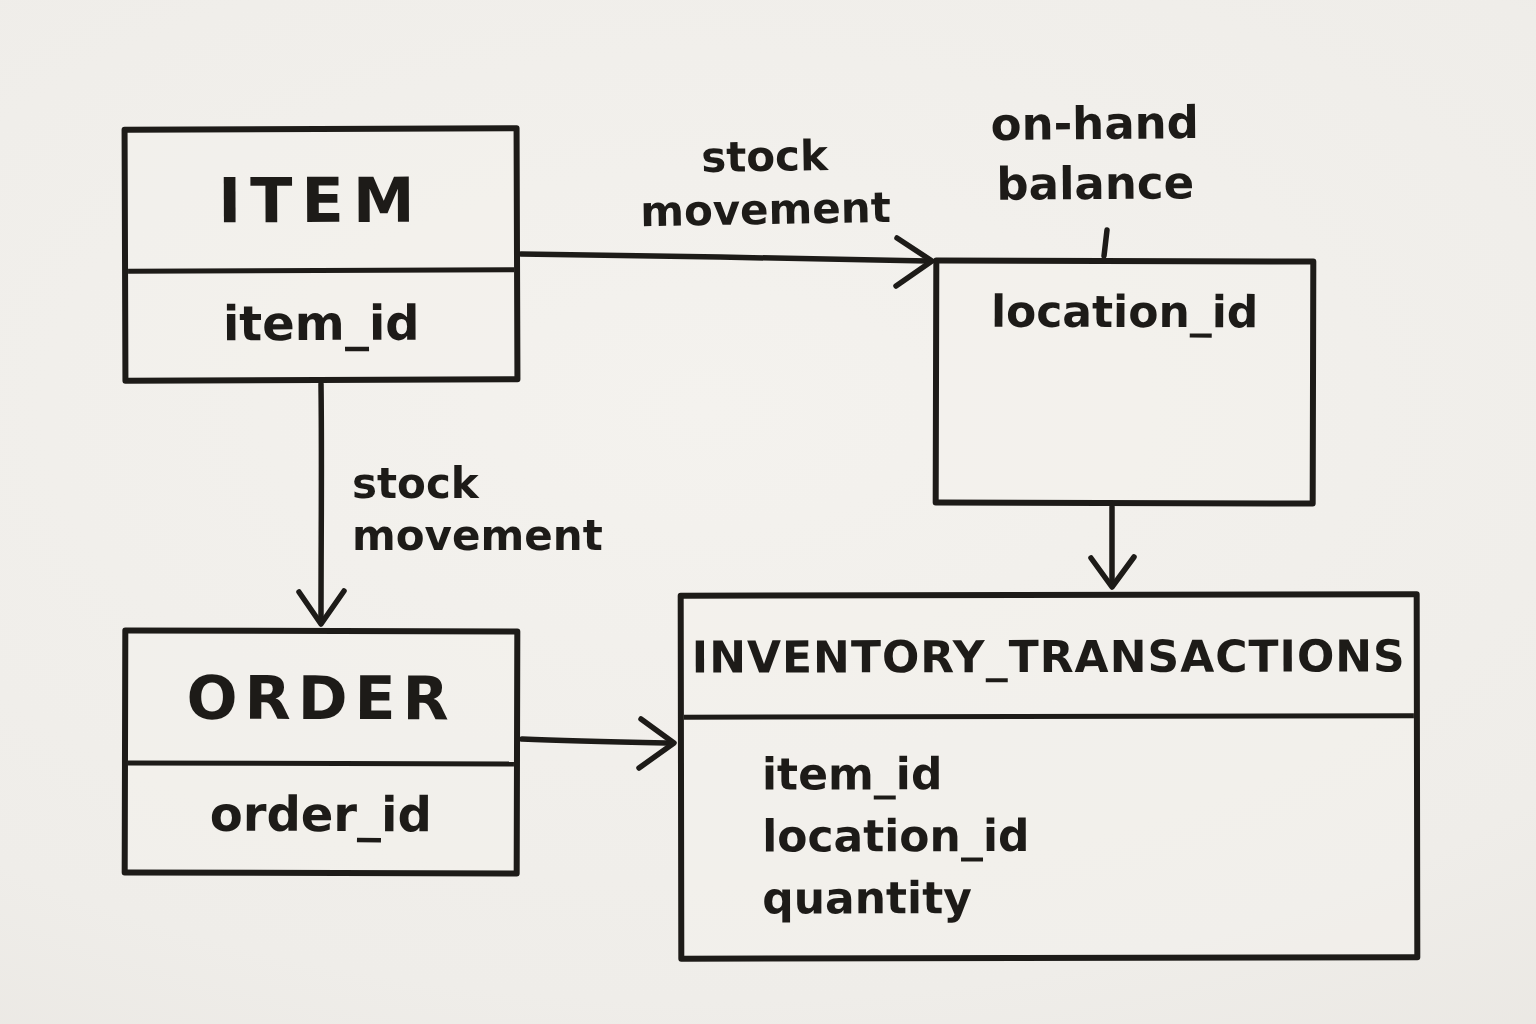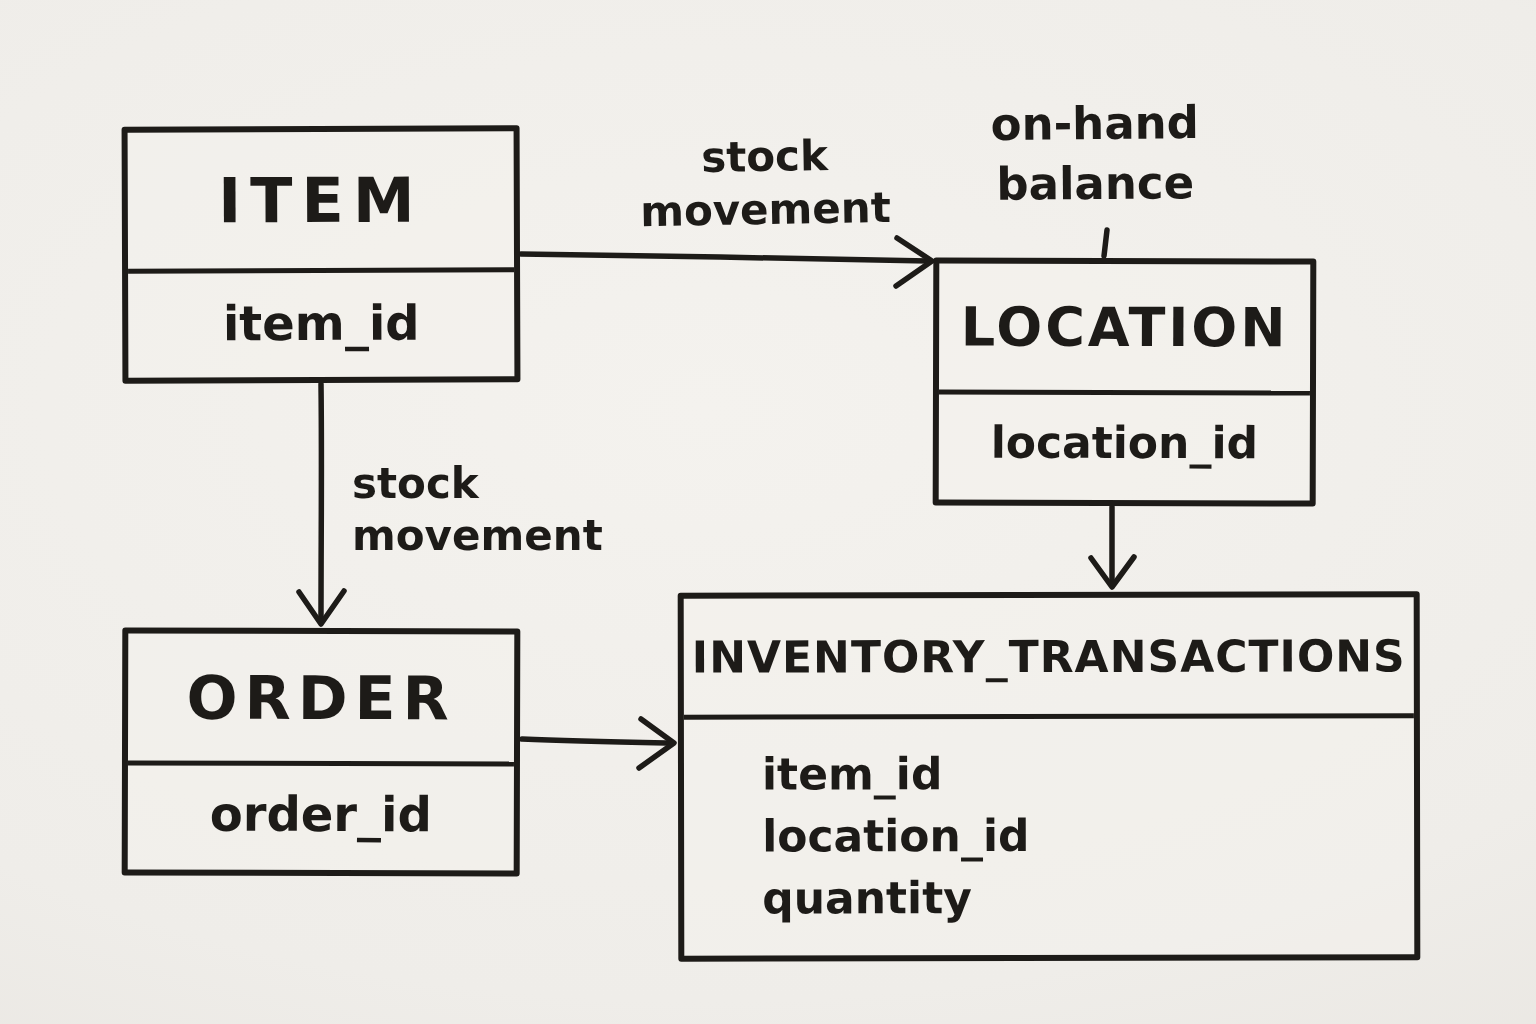--- a/index.html
+++ b/index.html
@@ -92,21 +92,20 @@
   </svg>
 
   <div class="entity" id="box-item">
     <div class="entity-header">ITEM</div>
     <div class="entity-fields centered">
       <div class="field">item_id</div>
     </div>
   </div>
 
   <div class="entity" id="box-location">
-    <div class="entity-header">LOCATION</div>
     <div class="entity-fields centered">
       <div class="field">location_id</div>
     </div>
   </div>
 
   <div class="entity" id="box-order">
     <div class="entity-header">ORDER</div>
     <div class="entity-fields centered">
       <div class="field">order_id</div>
     </div>

